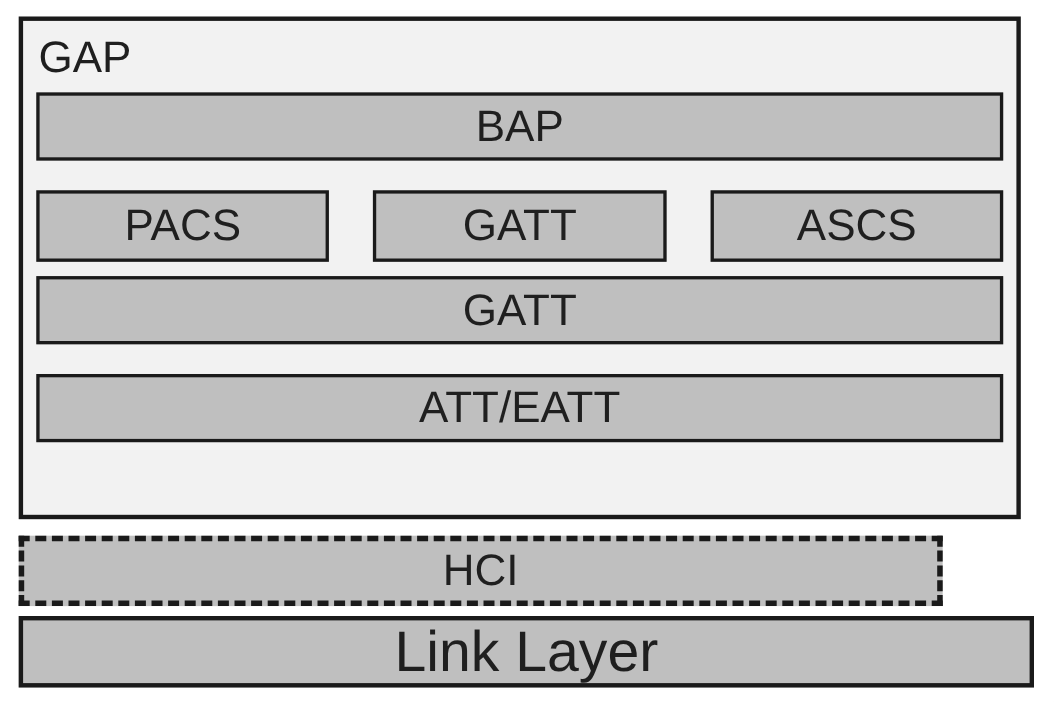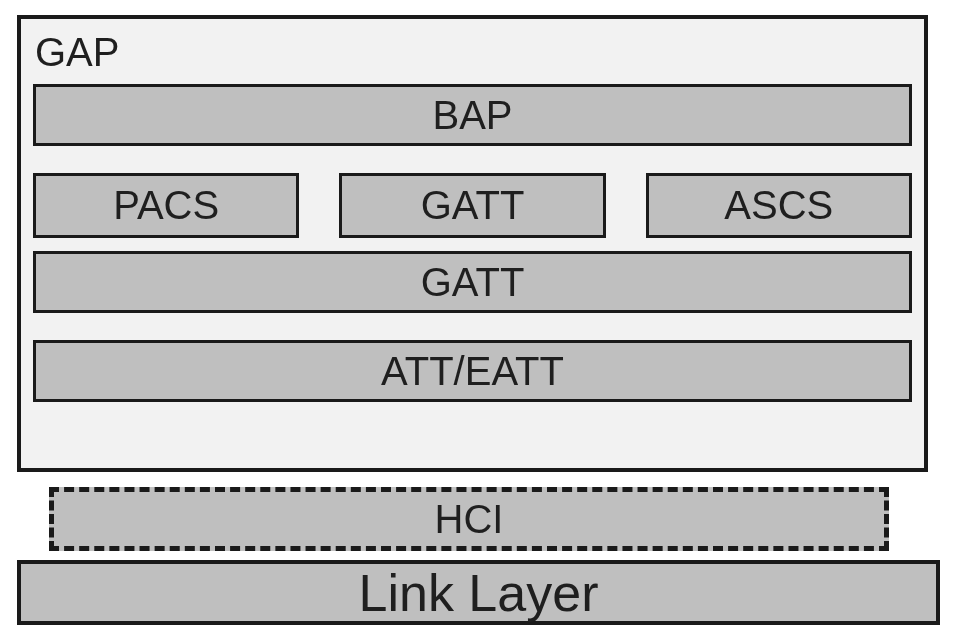--- a/index.html
+++ b/index.html
@@ -64,21 +64,20 @@
     top: 487px;
     width: 840px;
     height: 64px;
     box-sizing: border-box;
     border: 5px dashed var(--border, #1a1a1a);
     background: var(--box-fill, #bfbfbf);
     display: flex;
     align-items: center;
     justify-content: center;
     font-size: 40px;
-    margin-left: 32px;
   }
   .link-box {
     position: absolute;
     left: 17px;
     top: 560px;
     width: 923px;
     height: 65px;
     box-sizing: border-box;
     border: 4px solid var(--border, #1a1a1a);
     background: var(--box-fill, #bfbfbf);

